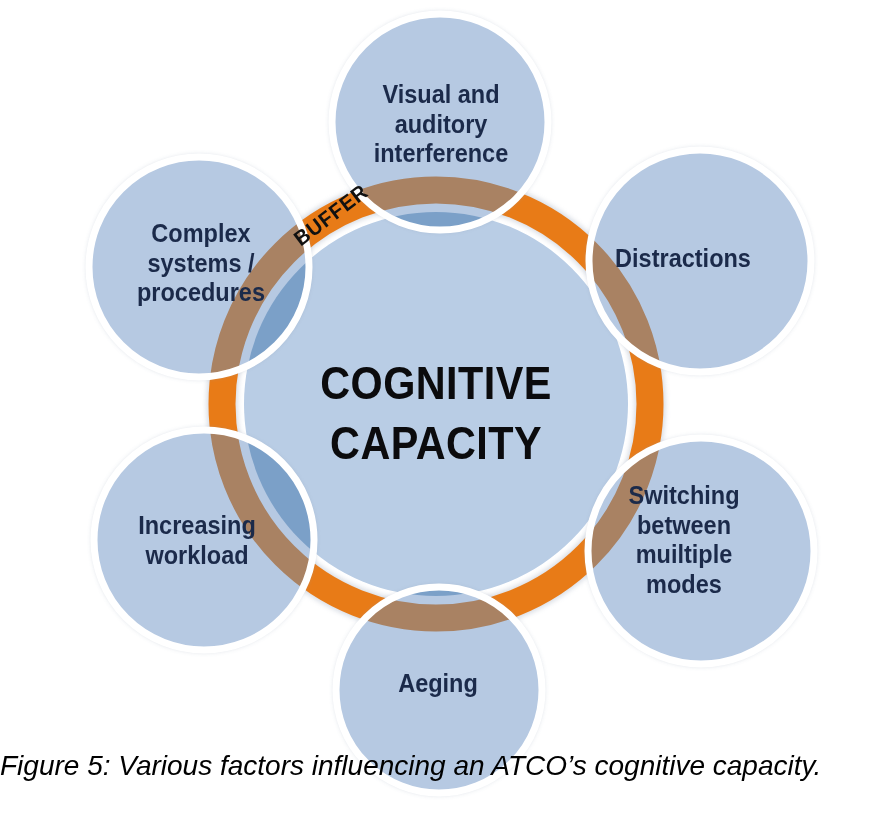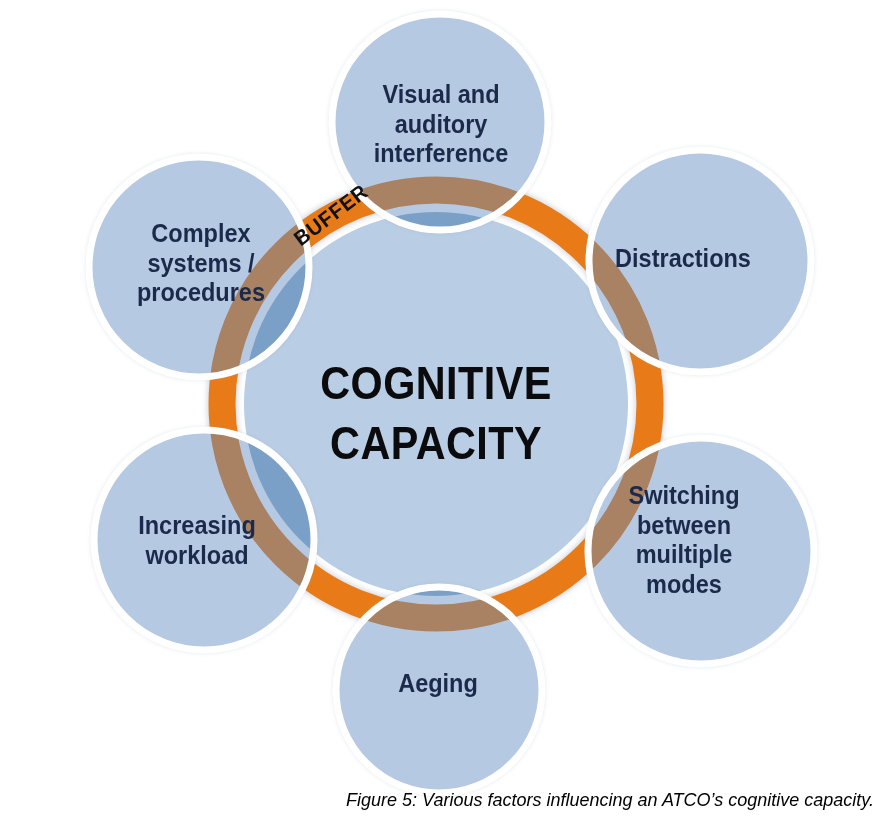--- a/index.html
+++ b/index.html
@@ -50,24 +50,24 @@
     font-weight: bold;
     font-size: 21px;
     letter-spacing: 1px;
     color: #111111;
     white-space: nowrap;
   }
   .caption {
     position: absolute;
     left: 0;
     width: 874px;
-    top: 790px;
-    text-align: right;
+    top: 750px;
+    text-align: left;
     font-style: italic;
-    font-size: 18px;
+    font-size: 28px;
     color: #000000;
     white-space: nowrap;
   }
 </style>
 </head>
 <body>
 
 <div class="stage">
 
   <svg width="874" height="834" viewBox="0 0 874 834">

